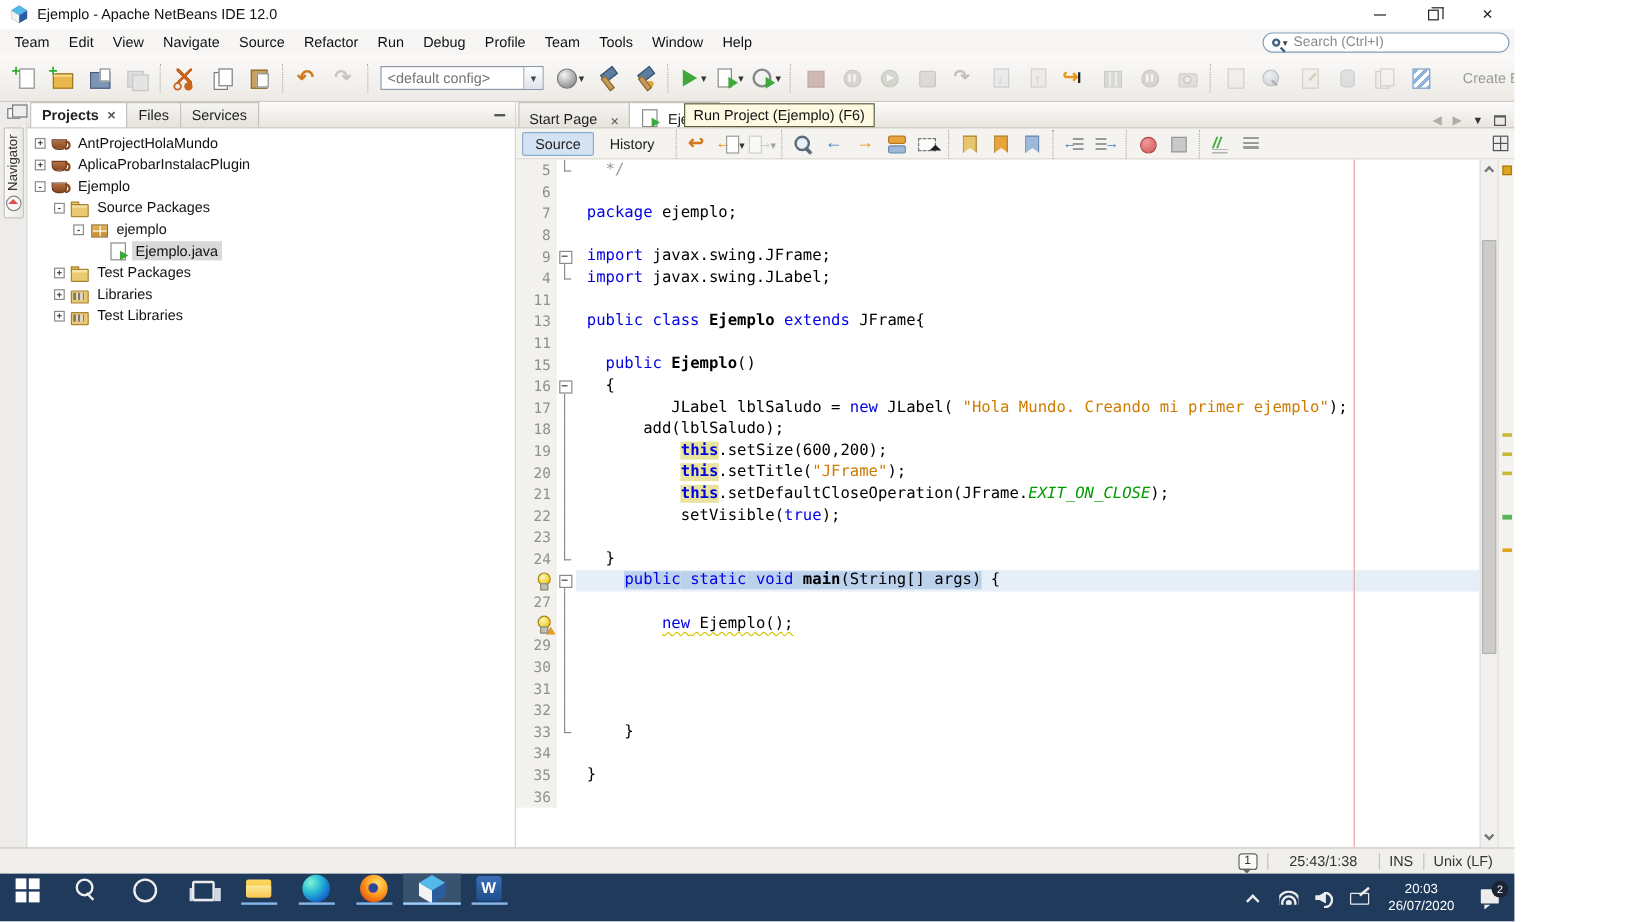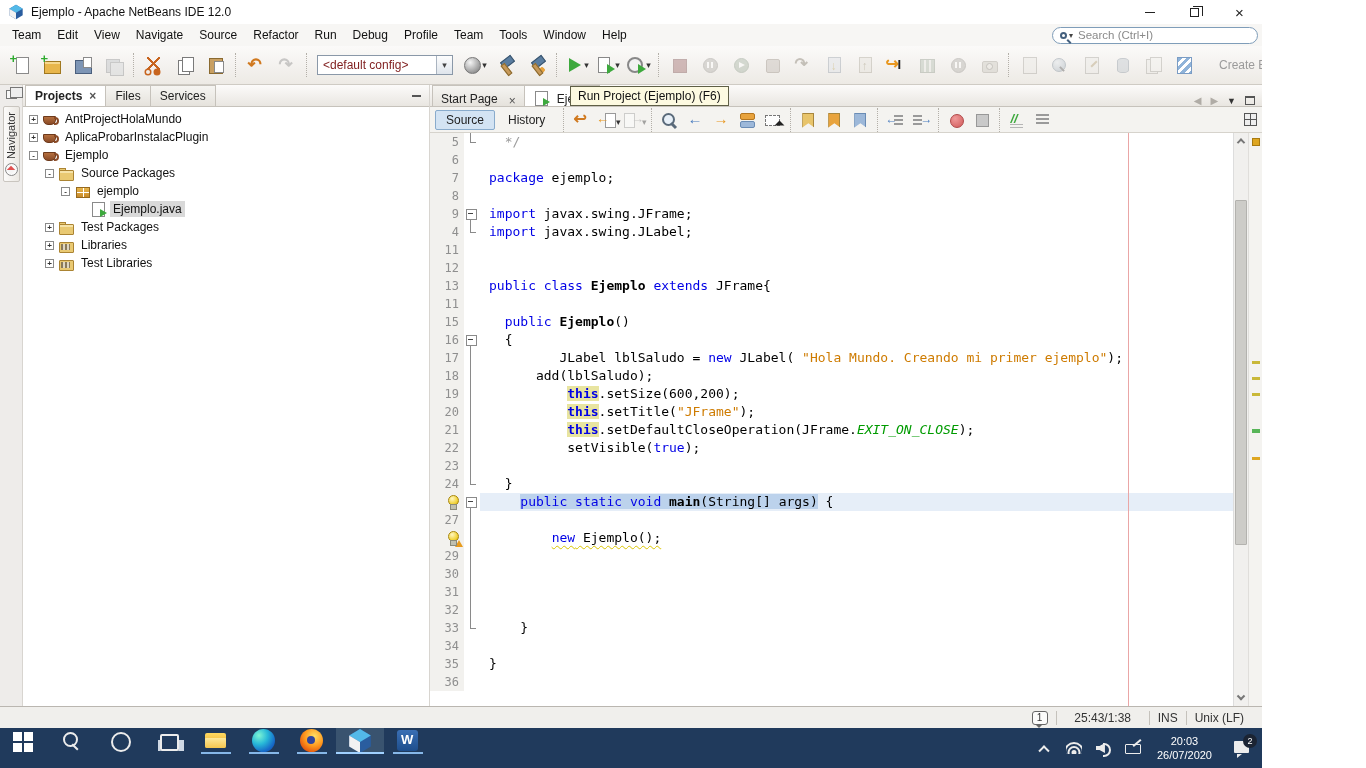--- a/index.html
+++ b/index.html
@@ -27,21 +27,21 @@
 
 
 #toolbar{height:39px;border-bottom:1px solid #cfcbc4;background:linear-gradient(#fbfaf9,#edeae5);display:flex;align-items:center;padding-left:5px;overflow:hidden;white-space:nowrap;flex:0 0 39px}
 .tsep{width:1px;height:24px;border-left:1px dotted #b3afa8;margin:0 4px;flex:0 0 1px}
 .tbtn{width:31px;height:30px;display:inline-flex;align-items:center;justify-content:center;border-radius:3px;flex:0 0 auto}
 .tbtn .dd{font-size:0}
 .dd::after{content:"▾";font-size:9px;color:#333}
 .dis{opacity:.42;filter:grayscale(55%)}
 .tbtext{color:#9b9b9b;font-size:12px;margin:0 20px}
 .combo{width:136px;height:20px;border:1px solid #8a98a8;background:#fff;display:inline-flex;align-items:center;margin:0 6px;flex:0 0 136px}
-.combo-t{flex:1;font-size:12px;color:#7f1d1d;padding-left:5px}
+.combo-t{flex:1;font-size:12px;color:#737373;padding-left:5px}
 .combo-a{width:16px;height:100%;background:linear-gradient(#fdfdfd,#dfe5ec);border-left:1px solid #aab4c0;display:flex;align-items:center;justify-content:center}
 .combo-a::after{content:"▾";font-size:9px;color:#444}
 
 
 .ic{width:20px;height:20px;position:relative;display:inline-block;flex:0 0 20px}
 .ic::before,.ic::after{position:absolute;content:""}
 .ic[data-icon="new-file"]::before{left:5px;top:2px;width:11px;height:15px;background:#fff;border:1px solid #8a8a8a}
 .ic[data-icon="new-file"]::after{content:"+";color:#2faa2f;font-weight:bold;font-size:13px;left:-1px;top:-4px;text-shadow:0 0 2px #fff}
 .ic[data-icon="new-project"]::before{left:2px;top:6px;width:15px;height:11px;background:#e8b64c;border:1px solid #a07820;box-shadow:inset 0 2px #f6d88e}
 .ic[data-icon="new-project"]::after{content:"+";color:#2faa2f;font-weight:bold;font-size:13px;left:-1px;top:-4px;text-shadow:0 0 2px #fff}
@@ -627,25 +627,20 @@
               <span class="lnum">4</span>
               <span class="fold end"></span>
               <span class="ctext"><span class="tk-k">import</span><span> javax.swing.JLabel;</span></span>
             </div>
             <div class="crow">
               <span class="lnum">11</span>
               <span class="fold "></span>
               <span class="ctext"></span>
             </div>
             <div class="crow">
-              <span class="lnum">12</span>
-              <span class="fold "></span>
-              <span class="ctext"></span>
-            </div>
-            <div class="crow">
               <span class="lnum">13</span>
               <span class="fold "></span>
               <span class="ctext"><span class="tk-k">public</span><span> </span><span class="tk-k">class</span><span> </span><span class="tk-b">Ejemplo</span><span> </span><span class="tk-k">extends</span><span> JFrame{</span></span>
             </div>
             <div class="crow">
               <span class="lnum">11</span>
               <span class="fold "></span>
               <span class="ctext"></span>
             </div>
             <div class="crow">

